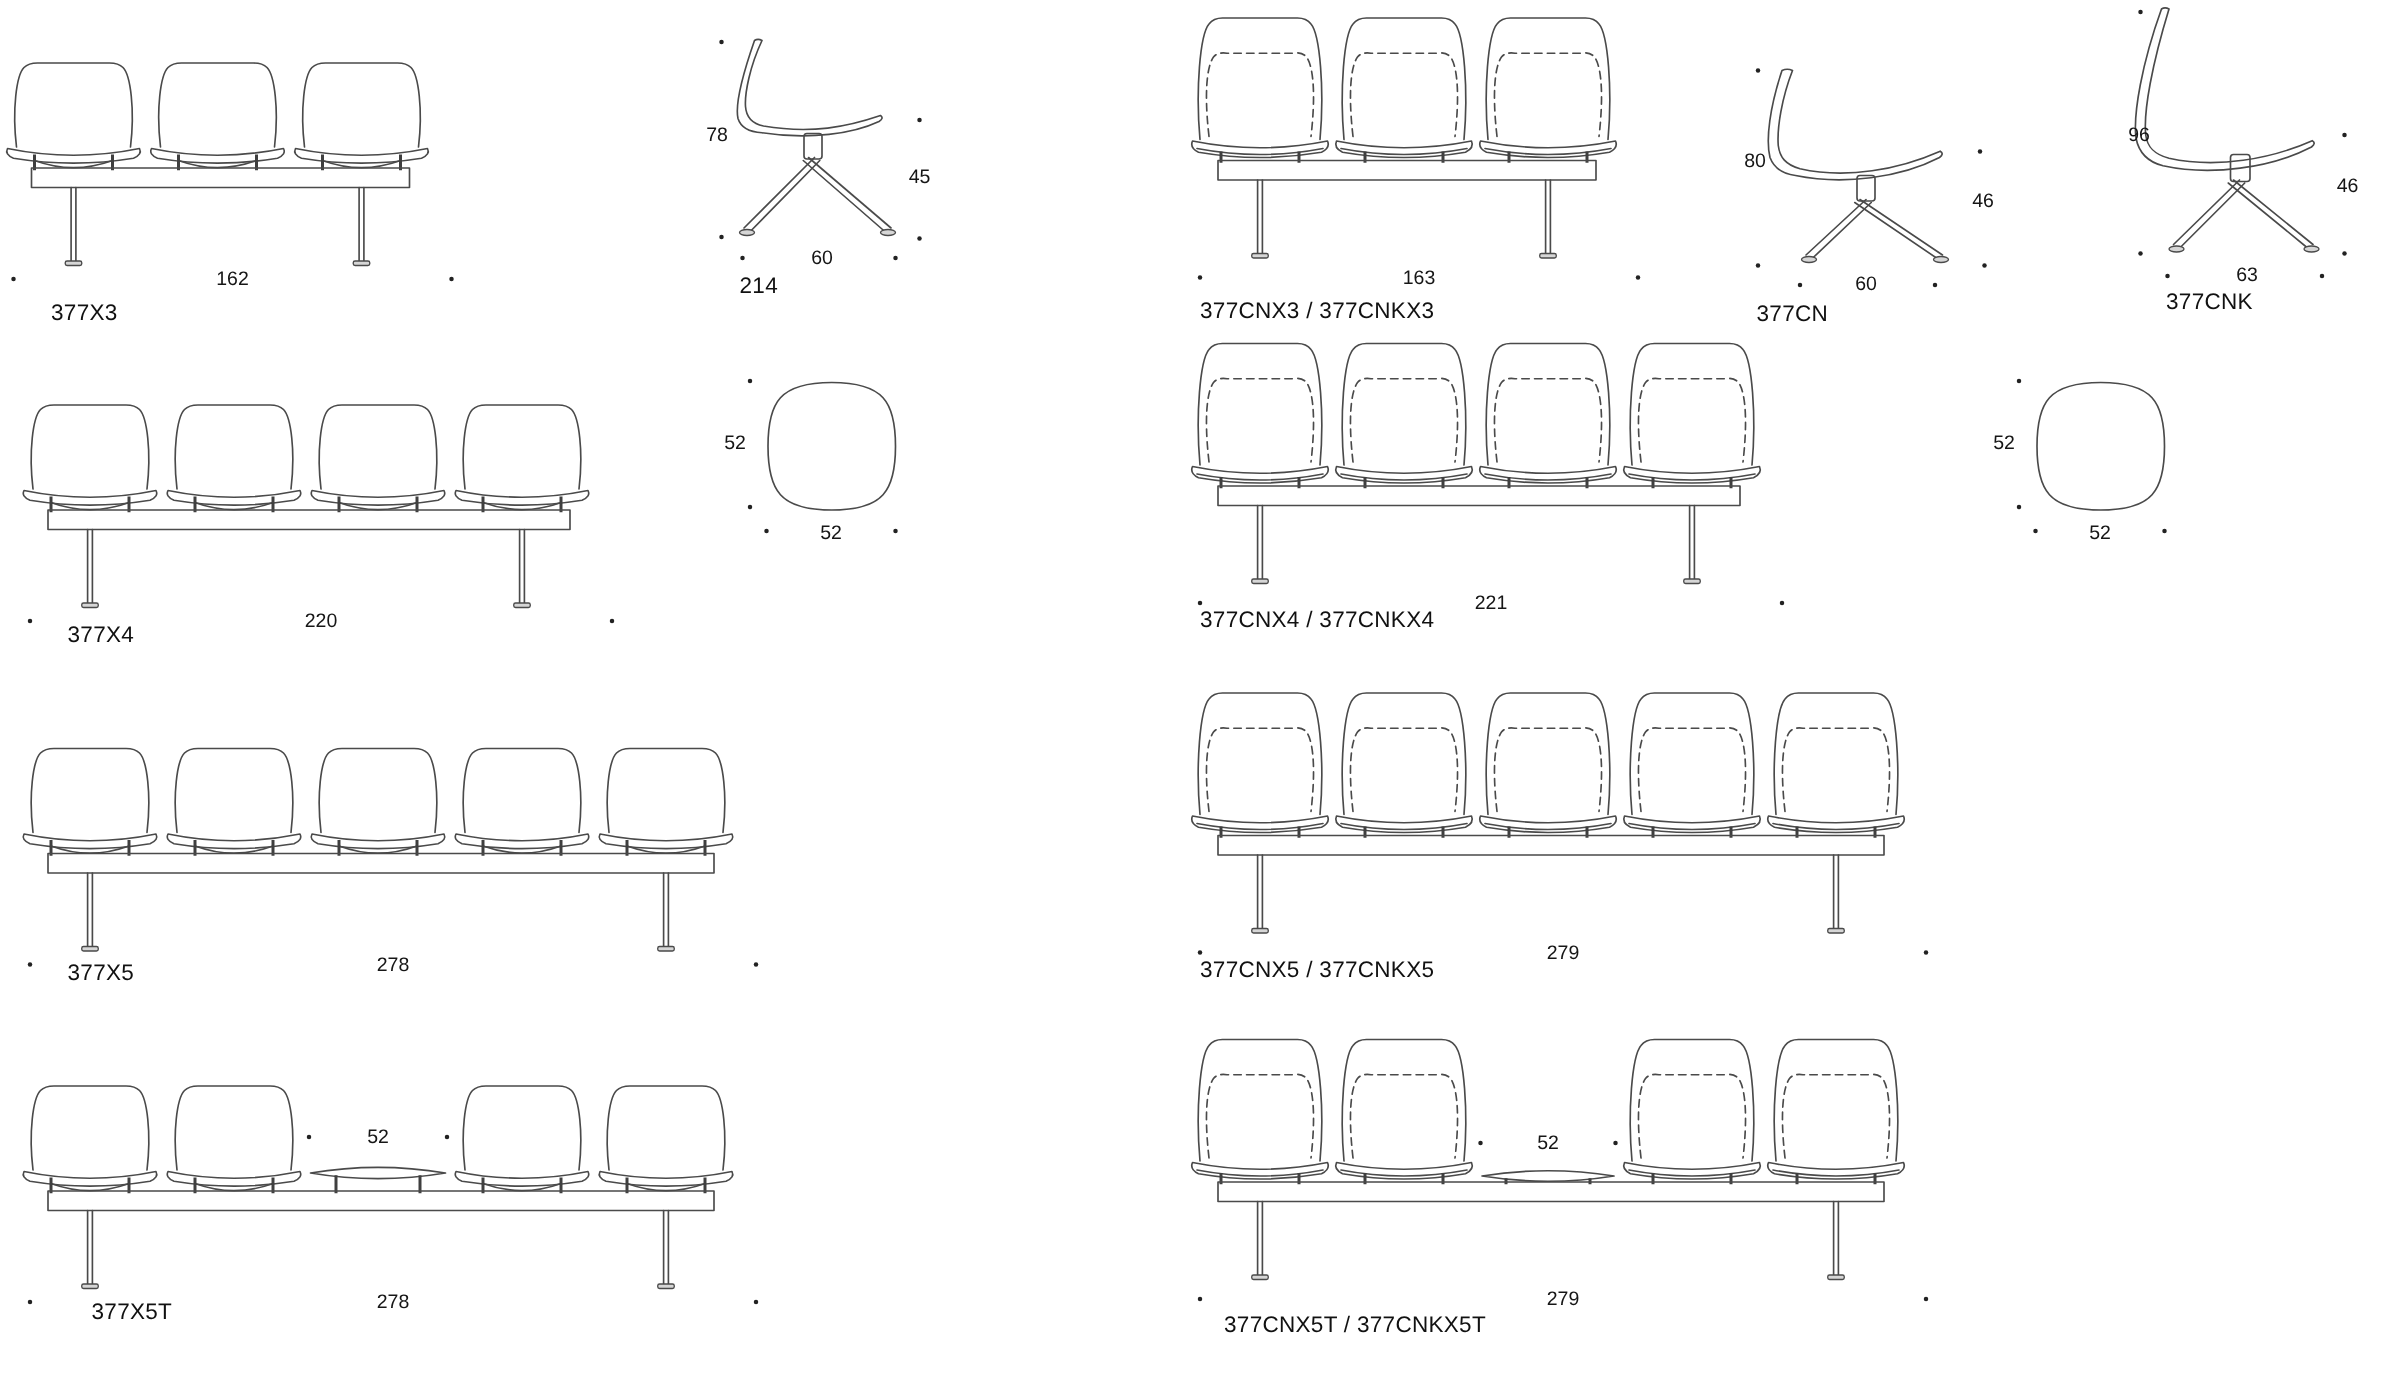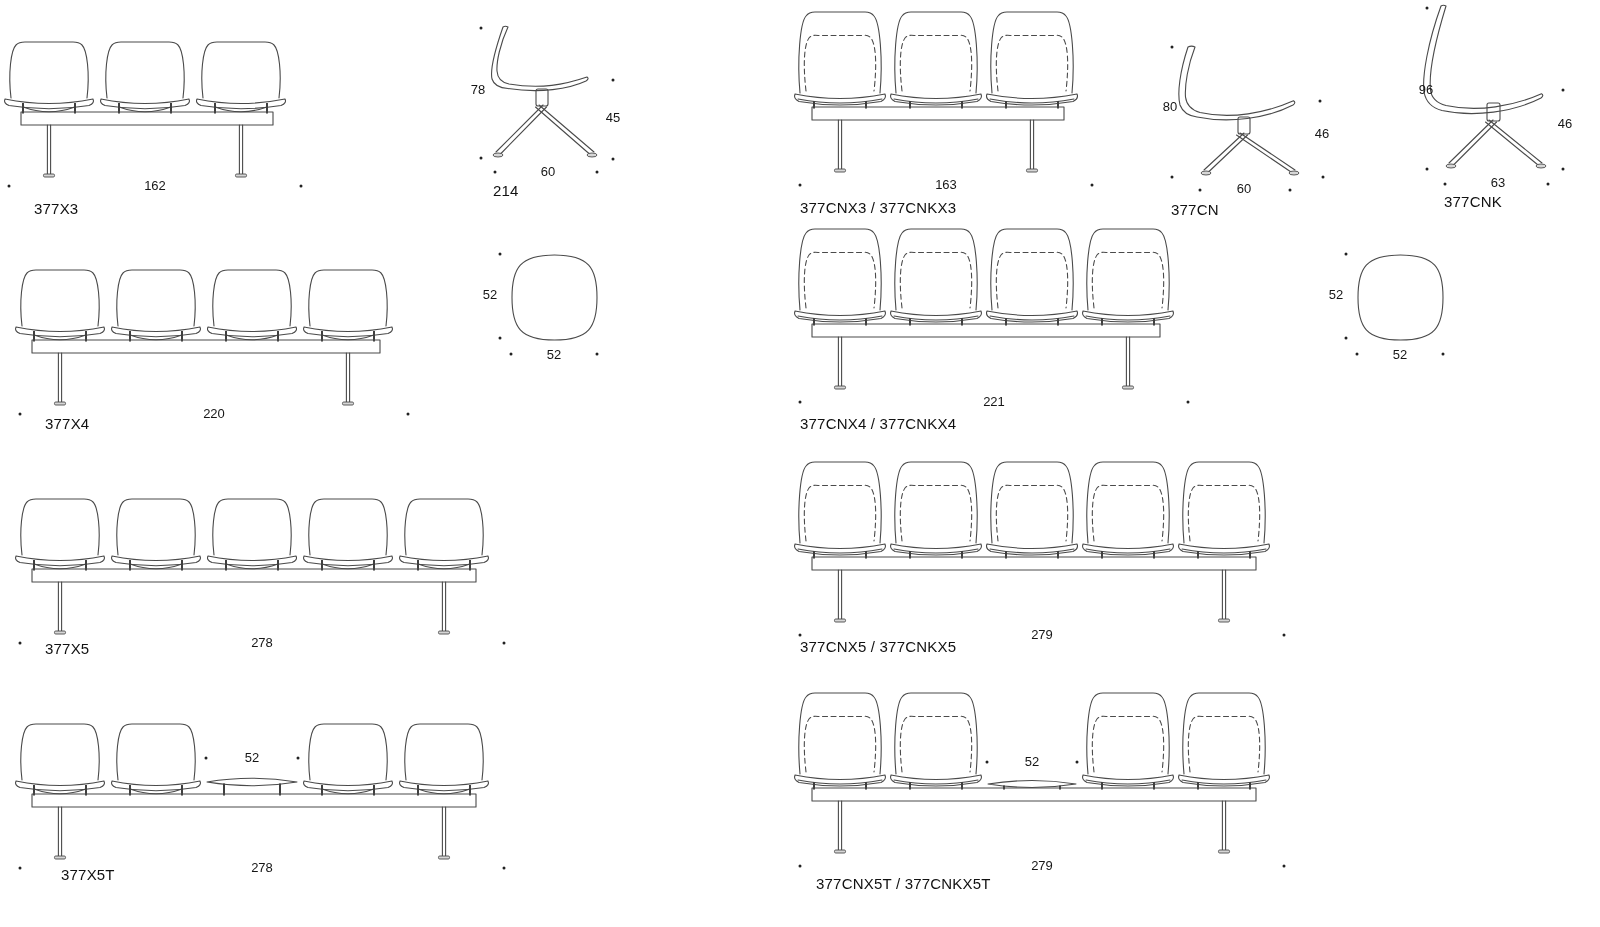--- a/index.html
+++ b/index.html
@@ -232,21 +232,21 @@
         <line x1="46.4" y1="115" x2="46.4" y2="164" class="ln"></line>
         <line x1="49.6" y1="115" x2="49.6" y2="164" class="ln"></line>
         <rect x="42.5" y="164" width="11" height="3" rx="1.2" class="foot"></rect>
         <line x1="334.4" y1="115" x2="334.4" y2="164" class="ln"></line>
         <line x1="337.6" y1="115" x2="337.6" y2="164" class="ln"></line>
         <rect x="330.5" y="164" width="11" height="3" rx="1.2" class="foot"></rect>
         <circle cx="8" cy="180" r="1.5" class="dot"></circle>
         <circle cx="396" cy="180" r="1.5" class="dot"></circle>
         <text x="202" y="184" text-anchor="middle">221</text>
       </svg>
-    <span class="model" style="left:8px;top:193px">377CNX4 / 377CNKX4</span>
+    <span class="model" style="left:8px;top:183px">377CNX4 / 377CNKX4</span>
   </div>
 
   <div class="fig" style="left:1308px;top:238px;width:175px;height:145px">
     <svg width="175" height="145" viewBox="0 0 175 145">
         <path d="M50,59.5 C50,30 58,17 92.5,17 C127,17 135,30 135,59.5 C135,89 127,102 92.5,102 C58,102 50,89 50,59.5 Z" class="ln"></path>
         <circle cx="38" cy="16" r="1.5" class="dot"></circle>
         <circle cx="38" cy="100" r="1.5" class="dot"></circle>
         <circle cx="49" cy="116" r="1.5" class="dot"></circle>
         <circle cx="135" cy="116" r="1.5" class="dot"></circle>
         <text x="28" y="61" text-anchor="middle">52</text>

